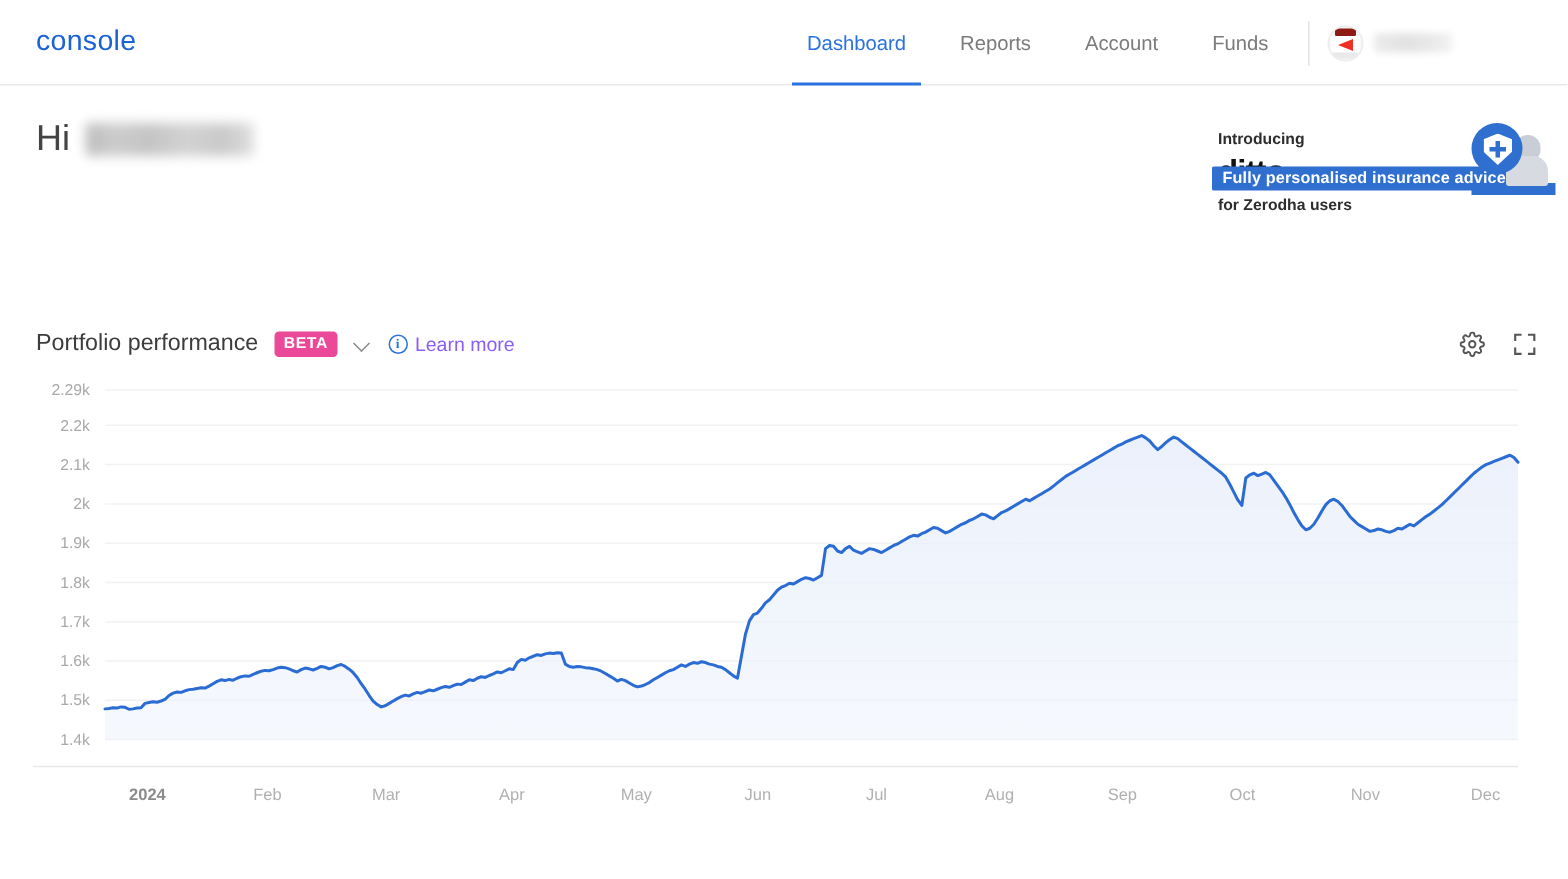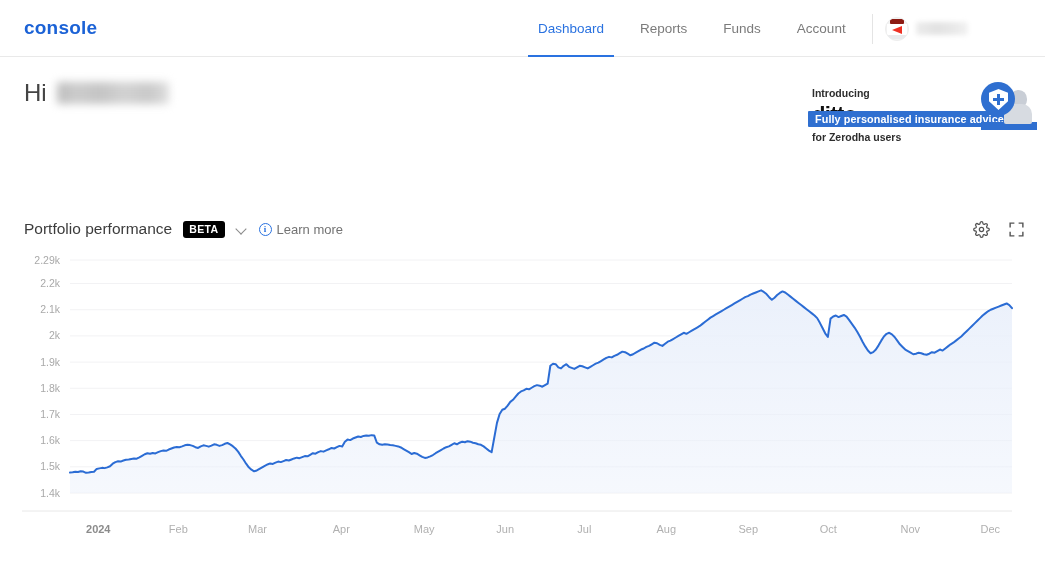--- a/index.html
+++ b/index.html
@@ -17,21 +17,21 @@
     position: relative;
     height: 57px;
     background: #ffffff;
     border-bottom: 1px solid #e9e9e9;
     display: flex;
     align-items: center;
   }
   .brand {
     margin-left: 24px;
     font-size: 19px;
-    font-weight: 700;
+    font-weight: 400;
     color: #1b62d6;
     letter-spacing: .2px;
   }
   .nav-links {
     position: absolute;
     left: 520px; top: 0;
     height: 57px;
     display: flex;
     align-items: center;
     gap: 0px;
@@ -216,21 +216,21 @@
     align-items: center;
     padding: 0 20px 0 24px;
     margin-top: 20px;
   }
   .pp-title {
     font-size: 15.5px;
     color: #3c3c3c;
   }
   .beta-badge {
     margin-left: 11px;
-    background: #000000;
+    background: #ec4899;
     color: #ffffff;
     font-size: 10.5px;
     font-weight: 700;
     letter-spacing: .4px;
     padding: 2.5px 6px 2.5px 6px;
     border-radius: 3px;
     cursor: pointer;
   }
   .chev {
     margin-left: 12px;
@@ -258,21 +258,21 @@
     width: 13px; height: 13px;
     border-radius: 50%;
     border: 1.3px solid #2a72e0;
     color: #2a72e0;
     font-size: 9px;
     line-height: 11px;
     text-align: center;
     font-weight: 700;
     font-family: "Liberation Serif", serif;
   }
-  .learn-text { font-size: 13px; color: #737373; }
+  .learn-text { font-size: 13px; color: #8b5cf6; }
   .pp-actions {
     margin-left: auto;
     display: flex;
     align-items: center;
     gap: 18px;
   }
   .icon-btn { cursor: pointer; line-height: 0; }
 
   
   .chart-wrap {
@@ -290,22 +290,22 @@
 </head>
 <body>
 
 <div class="page">
 
   <div class="navbar">
     <div class="brand">console</div>
     <div class="nav-links">
       <a class="nav-link active">Dashboard</a>
       <a class="nav-link">Reports</a>
+      <a class="nav-link">Account</a>
       <a class="nav-link">Funds</a>
-      <a class="nav-link">Account</a>
       <div class="nav-sep"></div>
       <div class="user-block">
         <div class="avatar">
           <div class="kite-top"></div>
           <div class="kite-body"></div>
           <div class="kite-bird"></div>
           <div class="kite-base"></div>
         </div>
         <div class="user-name-blur"></div>
       </div>

